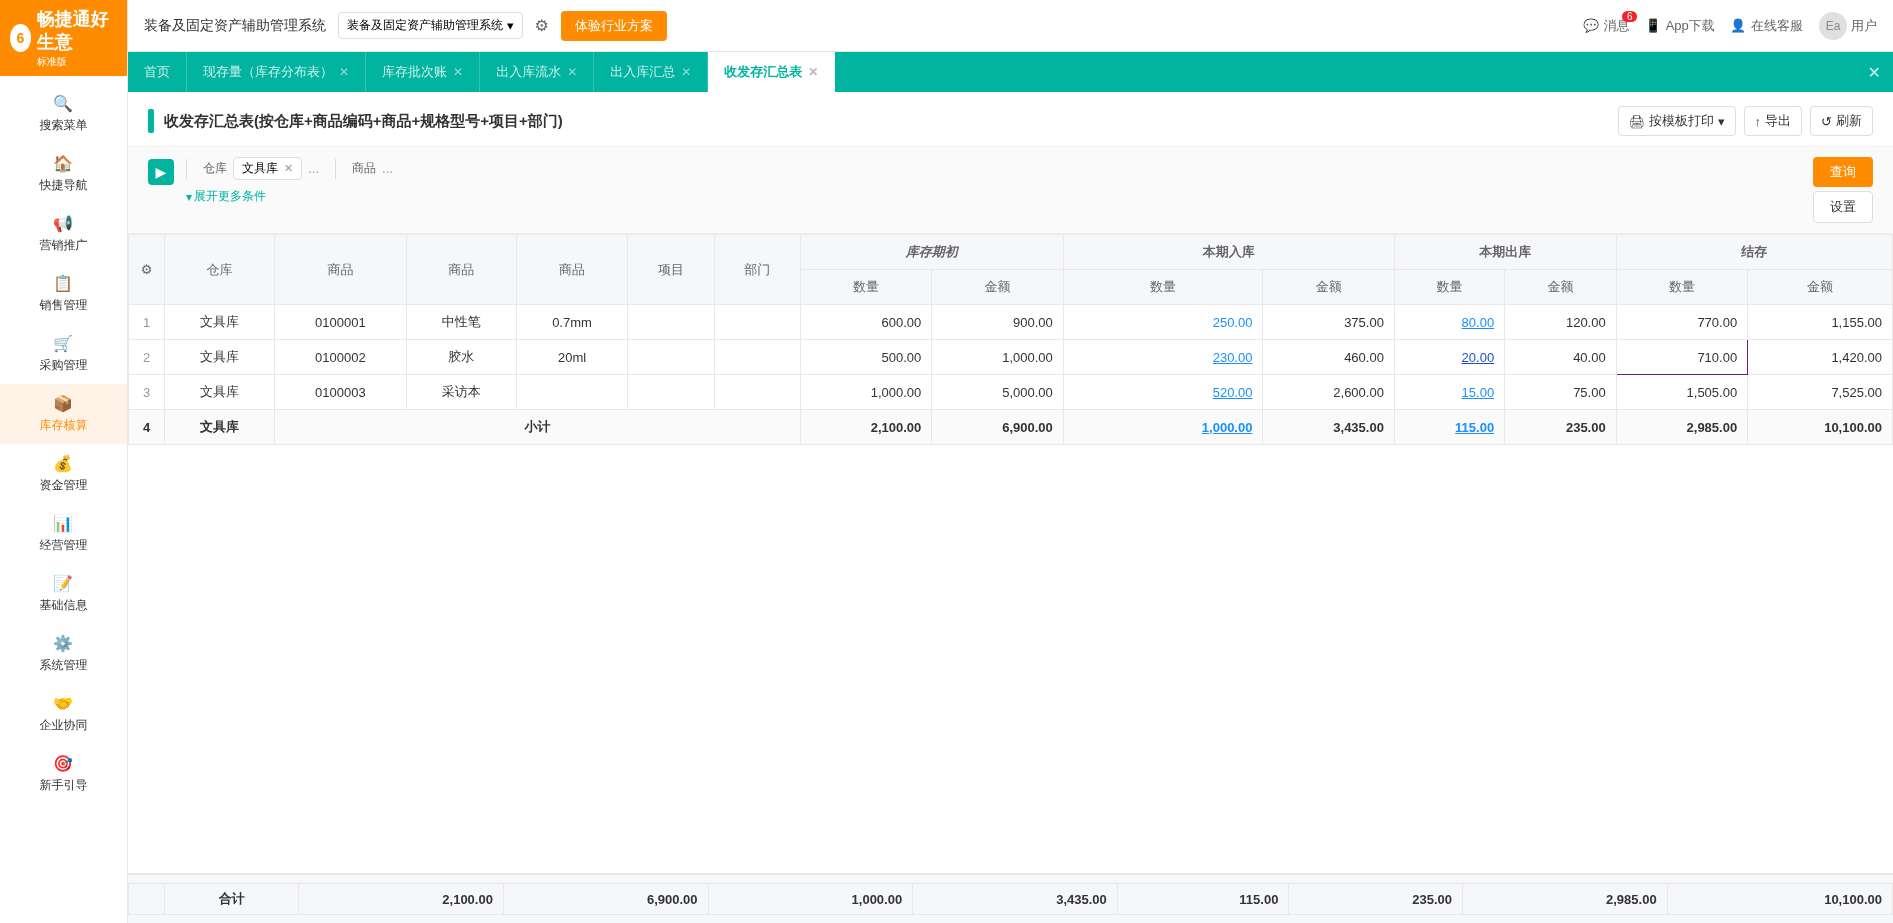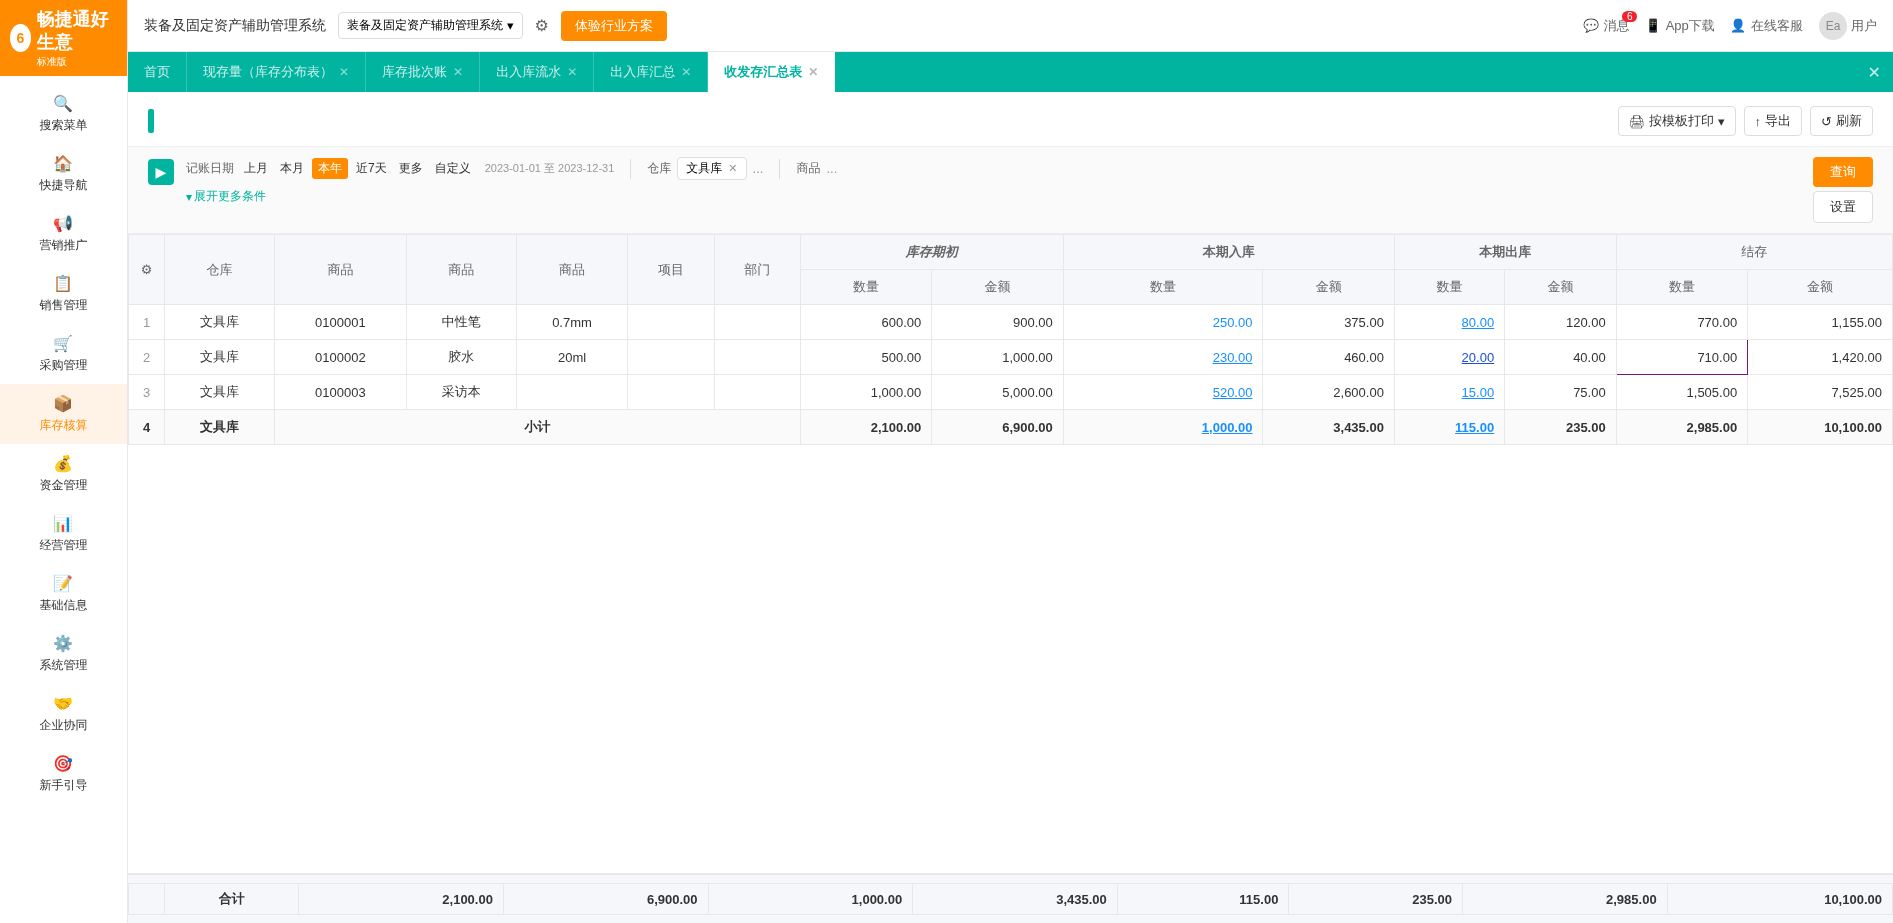--- a/index.html
+++ b/index.html
@@ -178,20 +178,21 @@
     </div>
     <div class="tab-spacer"></div>
     <div class="tab-close-all">✕</div>
   </div>
 
   <div class="page-content">
 
     <div style="padding: 14px 20px 10px; display: flex; align-items: center; justify-content: space-between; border-bottom: 1px solid #f0f0f0;">
       <div style="display:flex; align-items: center; gap: 10px;">
         <div style="background: #00b4a0; width: 6px; height: 24px; border-radius: 2px; cursor: pointer;"></div>
+        <h2 style="font-size:15px;font-weight:bold;color:#333;">收发存汇总表(按仓库+商品编码+商品+规格型号+项目+部门)</h2>
       </div>
       <div style="display:flex; gap:8px; align-items: center;">
         <button class="toolbar-btn">
           <span>🖨</span>
           <span>按模板打印</span>
           <span>▾</span>
         </button>
         <button class="toolbar-btn">
           <span>↑</span>
           <span>导出</span>
@@ -201,32 +202,20 @@
           <span>刷新</span>
         </button>
       </div>
     </div>
 
     <div style="padding: 10px 20px; background: #fafafa; border-bottom: 1px solid #eee;">
       <div style="display: flex; align-items: flex-start; gap: 12px;">
         <button style="background:#00b4a0;color:#fff;border:none;border-radius:4px;width:26px;height:26px;cursor:pointer;font-size:14px;display:flex;align-items:center;justify-content:center;flex-shrink:0;margin-top:2px;">▶</button>
         <div style="flex:1;">
           <div style="display:flex;align-items:center;gap:16px;flex-wrap:wrap;">
-            <div style="display:flex;align-items:center;gap:6px;">
-              <span style="color:#666;font-size:12px;white-space:nowrap;">记账日期</span>
-              <div style="display:flex;gap:4px;align-items:center;">
-                <button class="date-btn">上月</button>
-                <button class="date-btn">本月</button>
-                <button class="date-btn active" style="background:#ff8c00;color:#fff;border-radius:3px;padding:2px 6px;border:none;cursor:pointer;font-size:12px;">本年</button>
-                <button class="date-btn">近7天</button>
-                <button class="date-btn">更多</button>
-                <button class="date-btn">自定义</button>
-              </div>
-              <span style="color:#999;font-size:11px;margin-left:4px;">2023-01-01 至 2023-12-31</span>
-            </div>
             <div style="width:1px;height:20px;background:#ddd;"></div>
             <div style="display:flex;align-items:center;gap:6px;">
               <span style="color:#666;font-size:12px;">仓库</span>
               <div style="display:flex;align-items:center;gap:4px;border:1px solid #ddd;border-radius:4px;padding:2px 8px;background:#fff;">
                 <span style="font-size:12px;">文具库</span>
                 <span style="cursor:pointer;color:#999;font-size:11px;margin-left:2px;">✕</span>
               </div>
               <span style="color:#999;cursor:pointer;font-size:13px;">...</span>
             </div>
             <div style="width:1px;height:20px;background:#ddd;"></div>
@@ -258,21 +247,21 @@
             </th>
             <th rowspan="2">仓库</th>
             <th rowspan="2">商品</th>
             <th rowspan="2">商品</th>
             <th rowspan="2">商品</th>
             <th rowspan="2">项目</th>
             <th rowspan="2">部门</th>
             <th colspan="2" style="background:#f5f7fa;font-weight:bold;font-style:italic;">库存期初</th>
             <th colspan="2" style="background:#f5f7fa;font-weight:bold;">本期入库</th>
             <th colspan="2" style="background:#f5f7fa;font-weight:bold;">本期出库</th>
-            <th colspan="2" style="background:#f5f7fa;font-weight:normal;">结存</th>
+            <th colspan="2" style="background:#f5f7fa;font-weight:bold;">结存</th>
           </tr>
           <tr>
             <th>数量</th>
             <th>金额</th>
             <th>数量</th>
             <th>金额</th>
             <th>数量</th>
             <th>金额</th>
             <th>数量</th>
             <th>金额</th>

